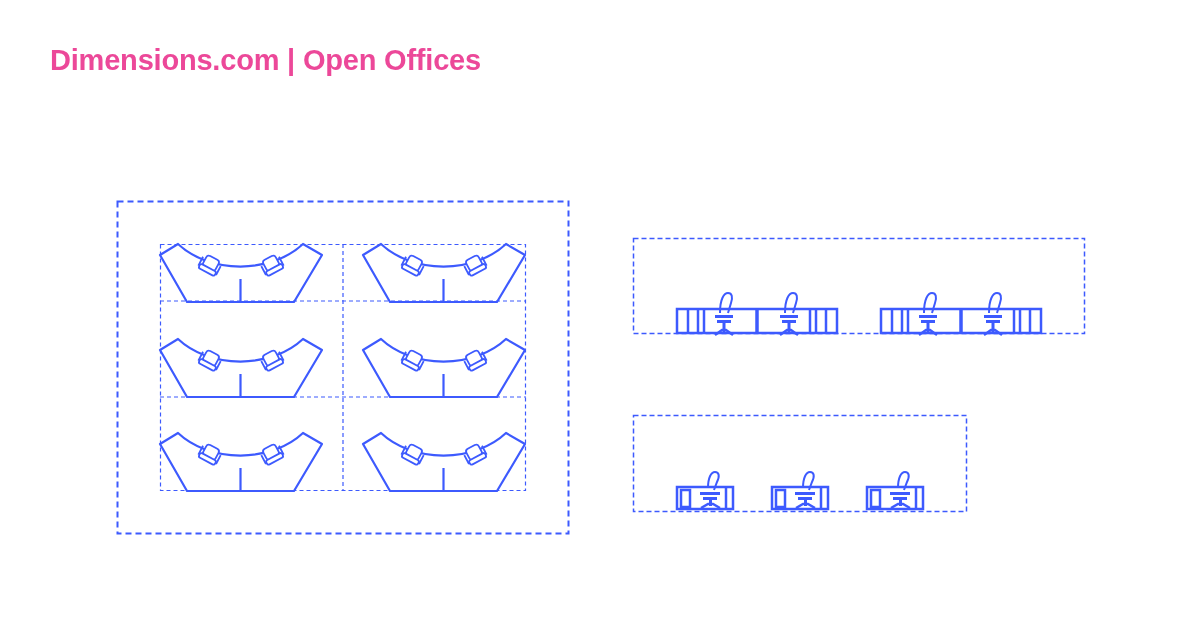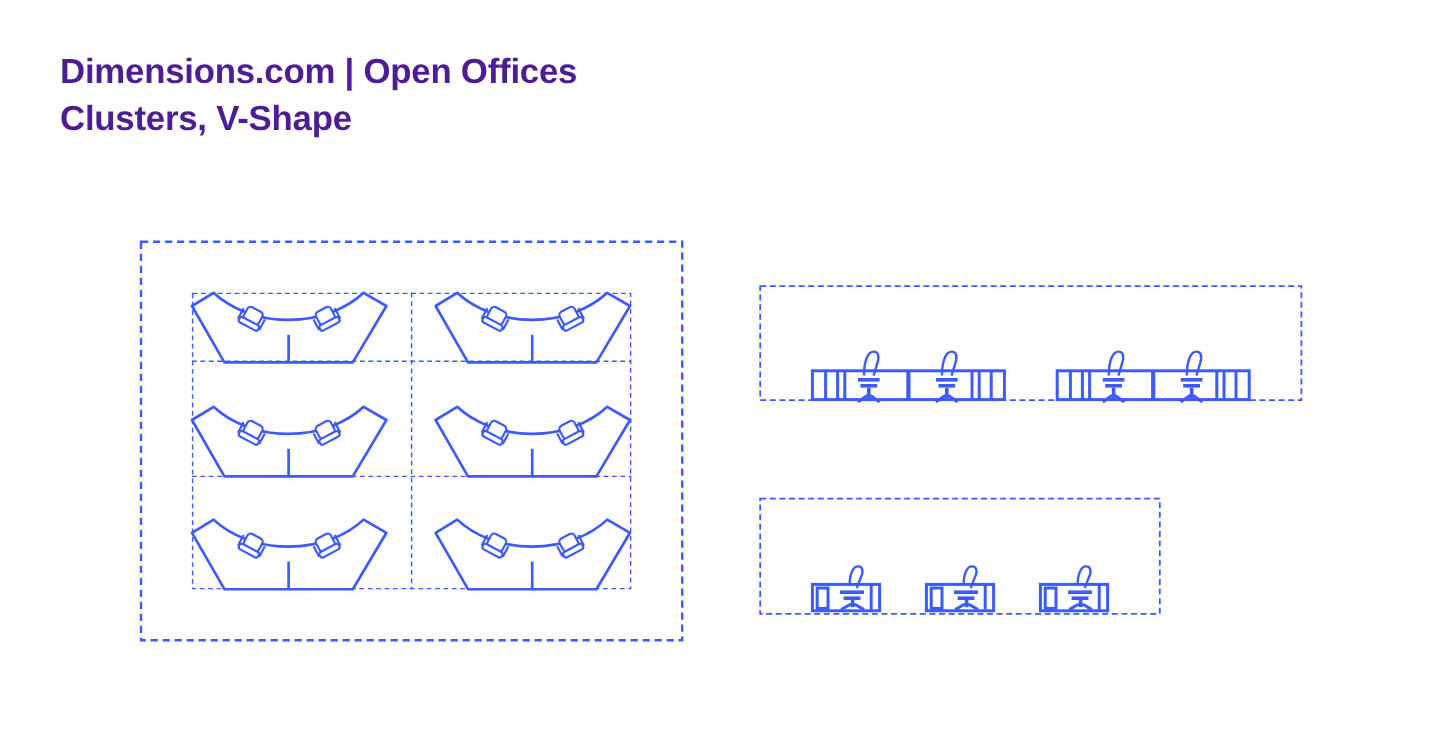--- a/index.html
+++ b/index.html
@@ -1,28 +1,27 @@
 <!DOCTYPE html>
 <html><head>
   <meta charset="utf-8">
   <style>
     html, body { margin: 0; padding: 0; background: #ffffff; }
     body { width: 1200px; height: 630px; position: relative; overflow: hidden;
            font-family: "Liberation Sans", "DejaVu Sans", sans-serif; }
-    .title { position: absolute; left: 50px; top: 41px; color: #4c1d95; font-weight: bold;
+    .title { position: absolute; left: 50px; top: 41px; color: #ec4899; font-weight: bold;
              font-size: 29px; line-height: 39px; letter-spacing: -0.2px; }
     .title div { white-space: nowrap; }
     svg.drawing { position: absolute; left: 0; top: 0; }
   </style>
 </head>
 <body>
 
 <div class="title">
   <div>Dimensions.com | Open Offices</div>
-  <div>Clusters, V-Shape</div>
 </div>
 
 <svg class="drawing" width="1200" height="630" viewBox="0 0 1200 630" xmlns="http://www.w3.org/2000/svg">
   <defs>
 
     <g id="cluster">
       <path d="M0,11 L18,0 A80,60 0 0 0 143,0 L162,11 L134,58 L27,58 Z" fill="none" stroke="#3d5afe" stroke-width="2.2" stroke-linejoin="round"></path>
       <line x1="80.5" y1="35" x2="80.5" y2="58" stroke="#3d5afe" stroke-width="2.2"></line>
 
       <g transform="translate(50,21) rotate(28)">

